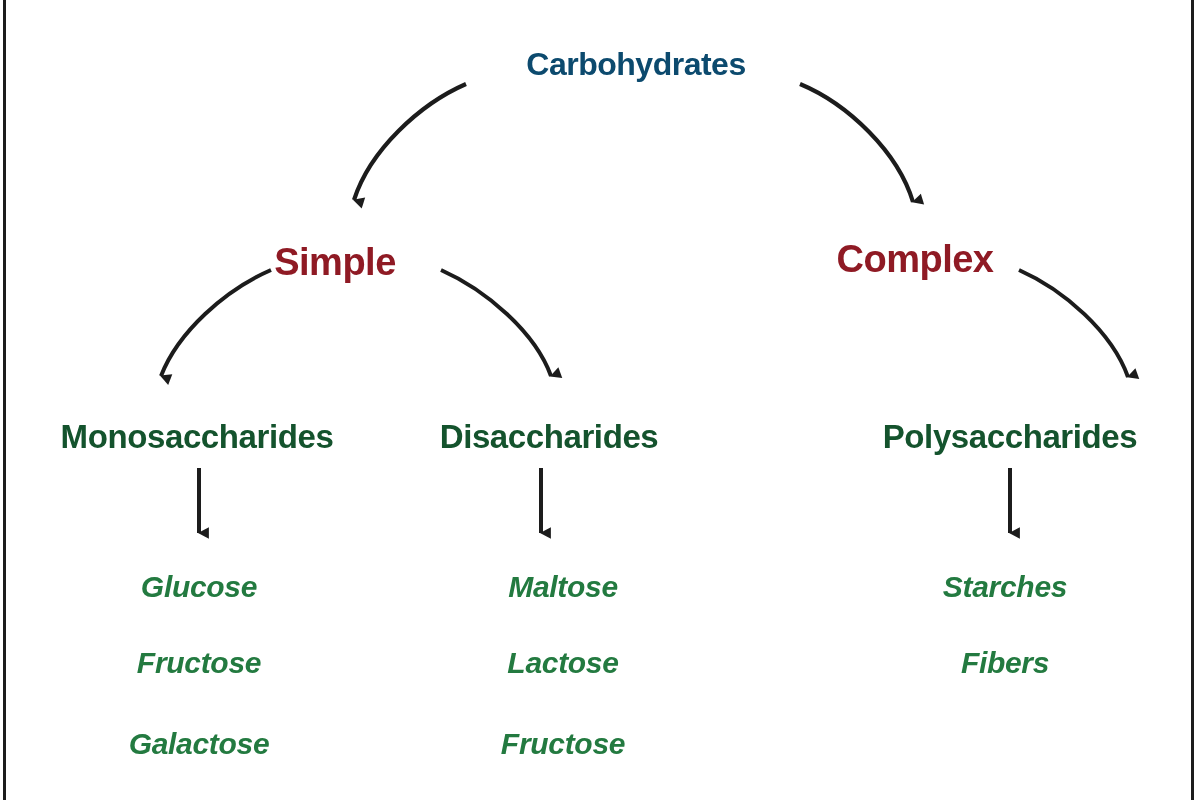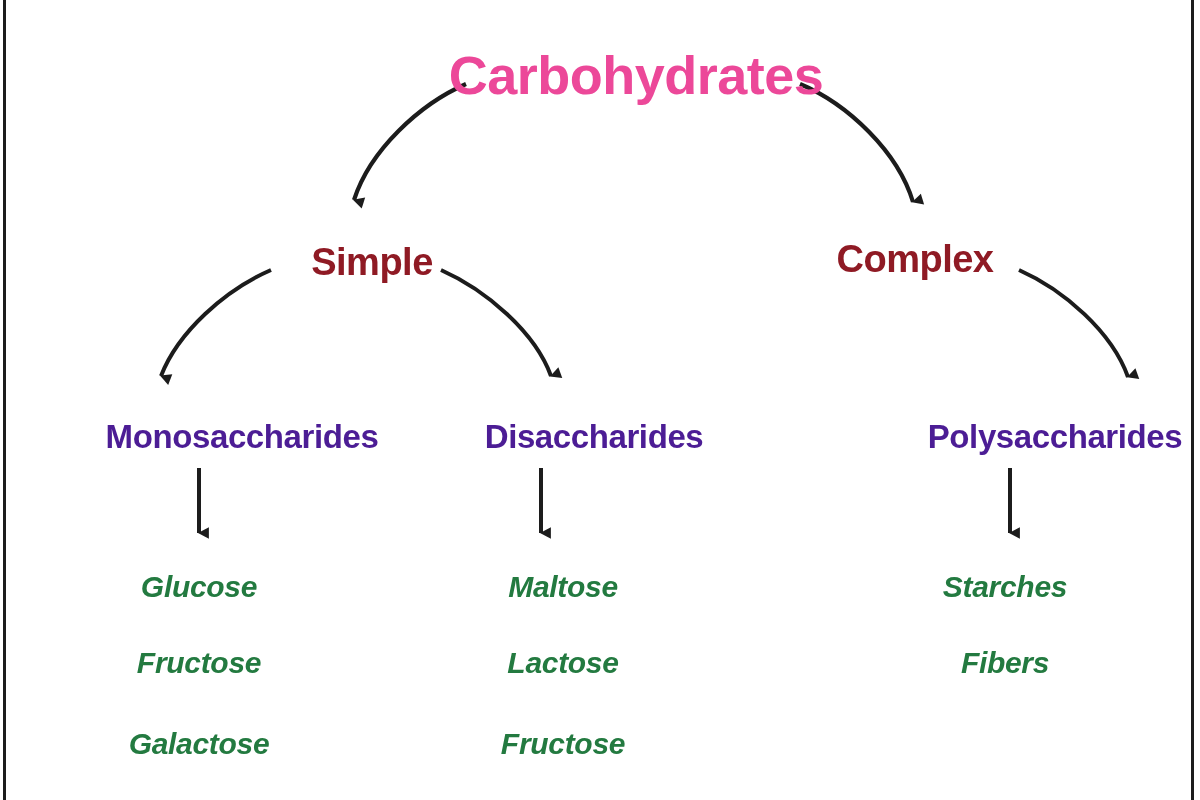--- a/index.html
+++ b/index.html
@@ -41,34 +41,33 @@
   .node {
     position: absolute;
     white-space: nowrap;
     font-weight: bold;
     line-height: 1;
     text-align: center;
     transform: translateX(-50%);
   }
 
   .node.level-root {
-    font-size: 54px;
+    font-size: 32px;
     letter-spacing: -0.5px;
-    color: #ec4899;
+    color: #0c4a6e;
   }
   .node.level-category {
     font-size: 38px;
     letter-spacing: -0.5px;
     color: #8f1a24;
   }
   .node.level-class {
     font-size: 33px;
     letter-spacing: -0.4px;
-    color: #4c1d95;
-    margin-left: 45px;
+    color: #14532d;
   }
   .node.level-leaf {
     font-size: 30px;
     letter-spacing: -0.3px;
     color: #237a40;
     font-style: italic;
   }
 </style>
 </head>
 <body>
@@ -106,21 +105,21 @@
       <path d="M 199,468 L 199,533" marker-end="url(#arrowhead)"></path>
 
       <path d="M 541,468 L 541,533" marker-end="url(#arrowhead)"></path>
 
       <path d="M 1010,468 L 1010,533" marker-end="url(#arrowhead)"></path>
     </g>
   </svg>
 
   <div class="node level-root" style="left:636px; top:48px;">Carbohydrates</div>
 
-  <div class="node level-category" style="left:372px; top:243px;">Simple</div>
+  <div class="node level-category" style="left:335px; top:243px;">Simple</div>
   <div class="node level-category" style="left:915px; top:240px;">Complex</div>
 
   <div class="node level-class" style="left:197px; top:420px;">Monosaccharides</div>
   <div class="node level-class" style="left:549px; top:420px;">Disaccharides</div>
   <div class="node level-class" style="left:1010px; top:420px;">Polysaccharides</div>
 
   <div class="node level-leaf" style="left:199px; top:572px;">Glucose</div>
   <div class="node level-leaf" style="left:199px; top:648px;">Fructose</div>
   <div class="node level-leaf" style="left:199px; top:729px;">Galactose</div>
 

